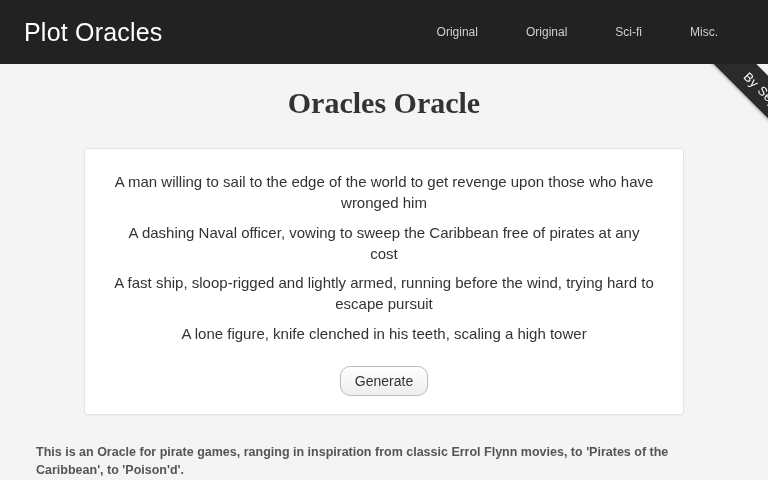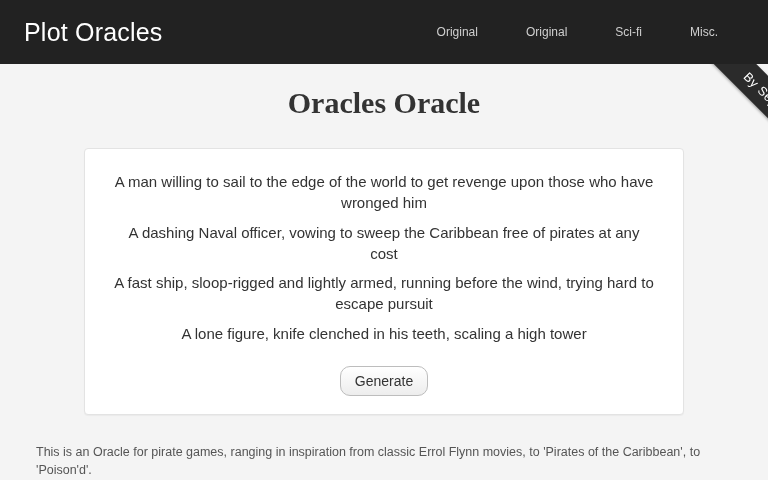--- a/index.html
+++ b/index.html
@@ -132,20 +132,21 @@
   .notes {
     width: 700px;
     margin: 28px auto 0 auto;
     padding: 0 2px;
   }
   .notes p {
     font-size: 12.5px;
     line-height: 1.45;
     color: #555555;
     margin: 0 0 14px 0;
+    font-weight: bold;
   }
 </style>
 </head>
 <body>
 
 <div class="navbar">
   <a class="brand" href="#">Plot Oracles</a>
   <div class="nav-items">
     <a class="nav-link" href="#">Original</a>
     <a class="nav-link" href="#">Original</a>

